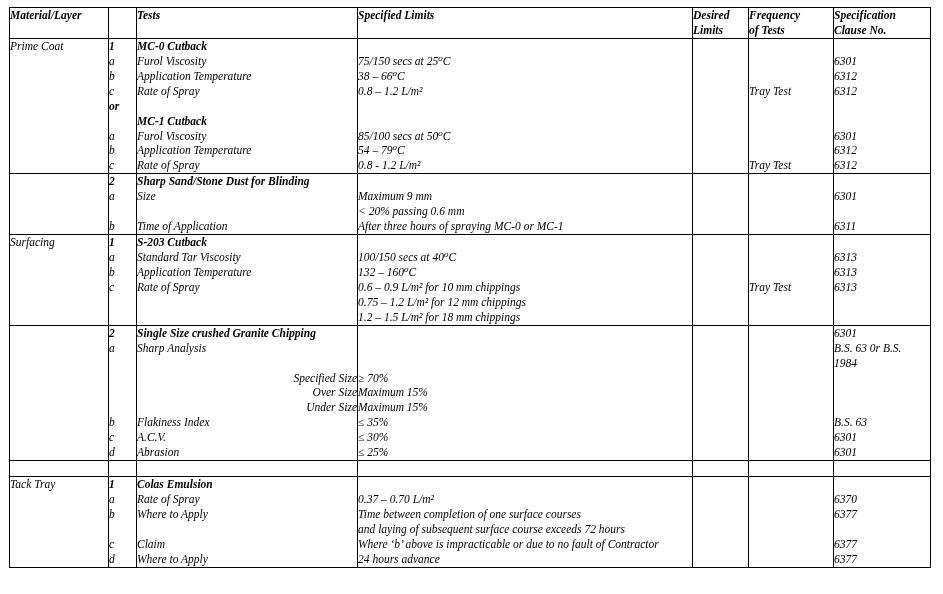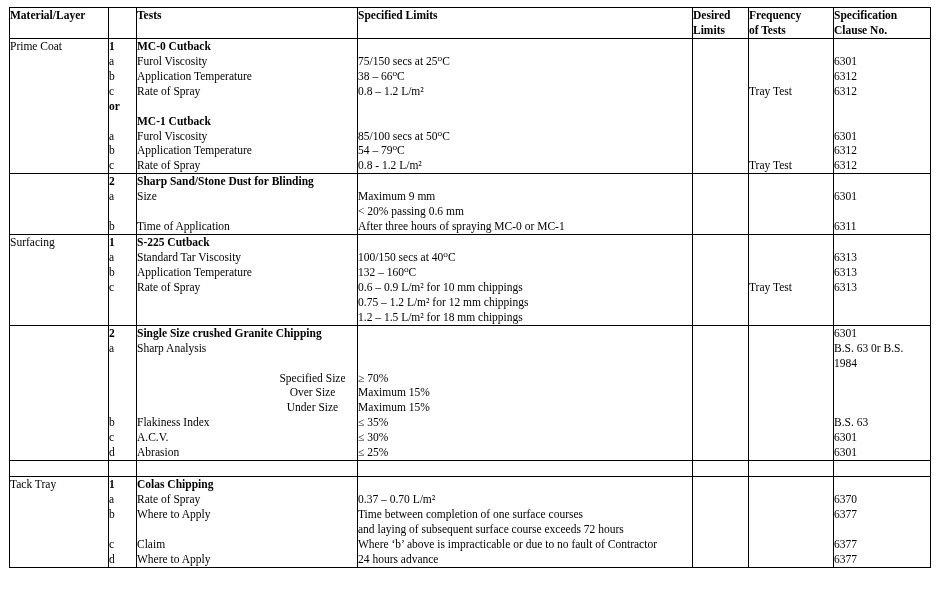--- a/index.html
+++ b/index.html
@@ -12,20 +12,21 @@
   #sheet{position:relative;width:943px;height:594px;overflow:hidden;}
 
   table.spec{
     position:absolute;
     left:9px;top:7px;
     width:921px;
     border-collapse:collapse;
     table-layout:fixed;
     font-size:11.5px;
     line-height:1.30;
+    font-style:italic;
   }
   table.spec td,table.spec th{
     border:1px solid #000;
     vertical-align:top;
     padding:0;
     font-weight:normal;
     text-align:left;
   }
 
   
@@ -49,21 +50,21 @@
   .lines{margin:0;padding:0;list-style:none;}
   .lines li{white-space:nowrap;}
   .sp{visibility:hidden;}
 
   .mat{font-weight:bold;padding:4px 4px 3px 9px;}
   .clause{text-align:center;padding:3px 4px 3px 4px;}
   .freq{padding:3px 4px 3px 7px;}
 
   .rlabels{
     display:block;
-    text-align:center;
+    text-align:right;
     padding-left:131px;
   }
   .spacer-row td{height:11px;}
   .tight li{line-height:1.30;}
 </style>
 </head>
 <body>
 
 <div id="sheet">
 
@@ -209,21 +210,21 @@
               <li class="b">1</li>
               <li>a</li>
               <li>b</li>
               <li>c</li>
               <li class="sp">&nbsp;</li>
               <li class="sp">&nbsp;</li>
             </ul>
           </td>
           <td class="pad">
             <ul class="lines tight">
-              <li class="b">S-225 Cutback</li>
+              <li class="b">S-203 Cutback</li>
               <li>Standard Tar Viscosity</li>
               <li>Application Temperature</li>
               <li>Rate of Spray</li>
               <li class="sp">&nbsp;</li>
               <li class="sp">&nbsp;</li>
             </ul>
           </td>
           <td class="pad">
             <ul class="lines tight">
               <li class="sp">&nbsp;</li>
@@ -329,21 +330,21 @@
               <li class="b">1</li>
               <li>a</li>
               <li>b</li>
               <li class="sp">&nbsp;</li>
               <li>c</li>
               <li>d</li>
             </ul>
           </td>
           <td class="pad">
             <ul class="lines tight">
-              <li class="b">Colas Chipping</li>
+              <li class="b">Colas Emulsion</li>
               <li>Rate of Spray</li>
               <li>Where to Apply</li>
               <li class="sp">&nbsp;</li>
               <li>Claim</li>
               <li>Where to Apply</li>
             </ul>
           </td>
           <td class="pad">
             <ul class="lines tight">
               <li class="sp">&nbsp;</li>

